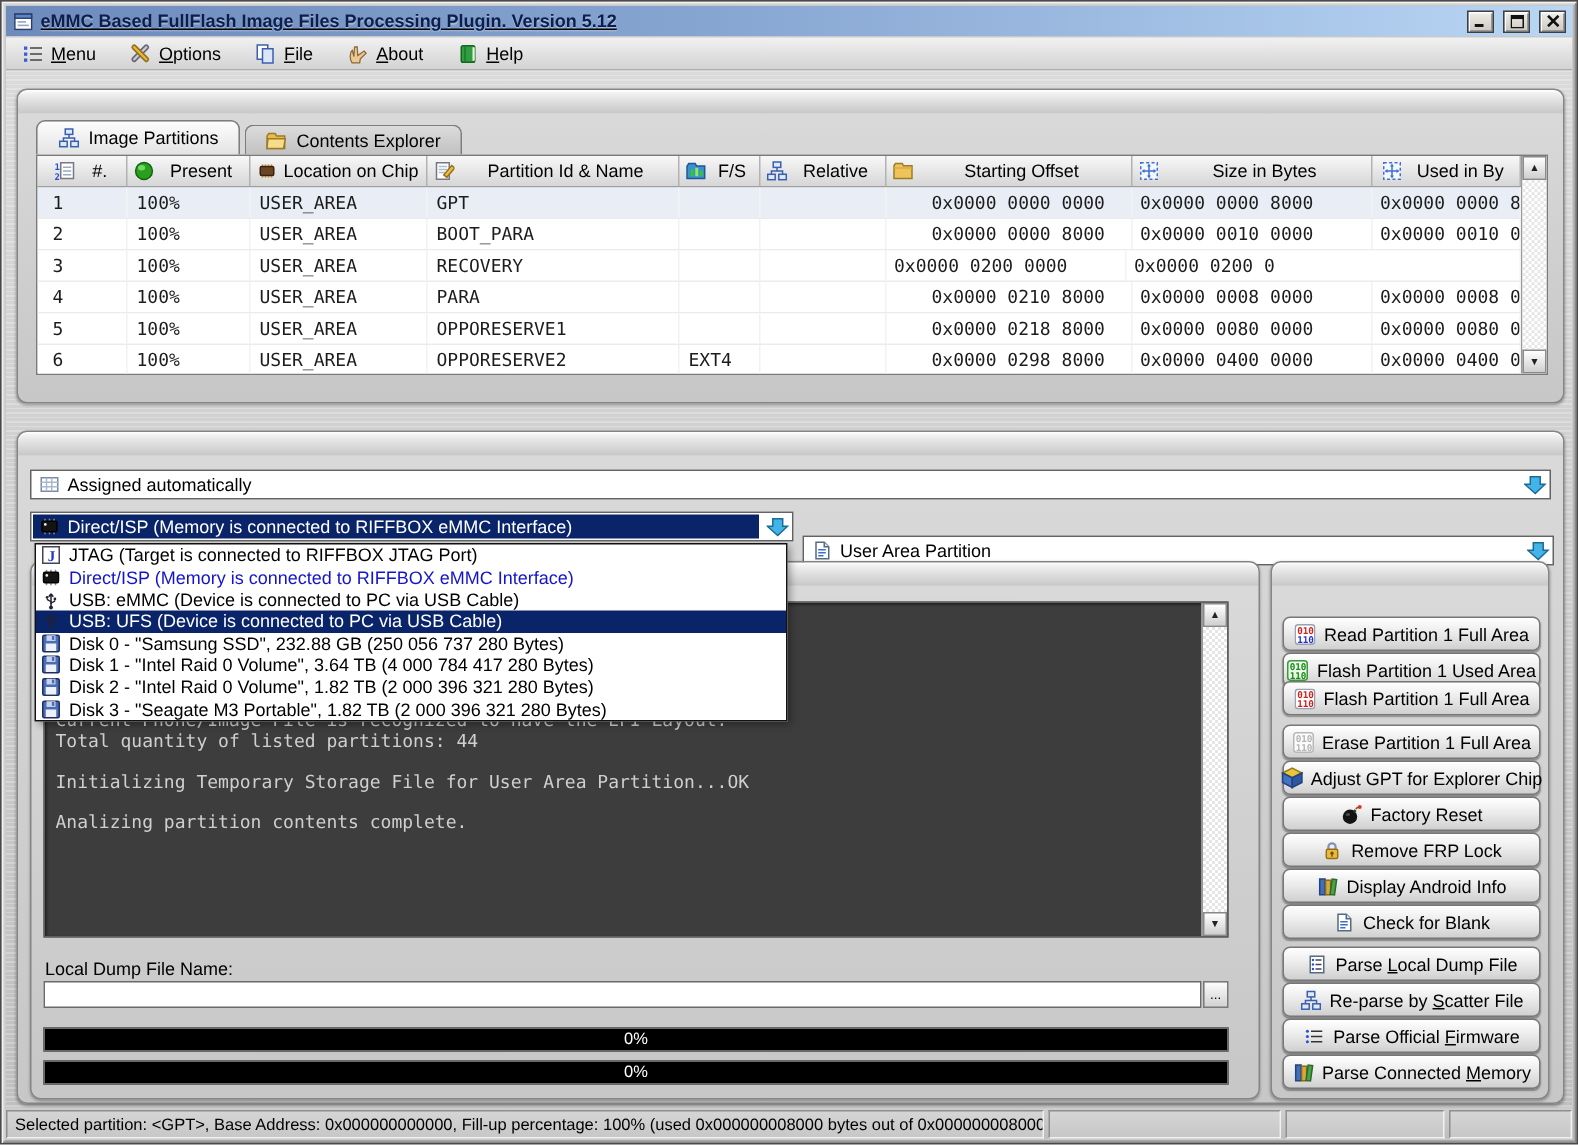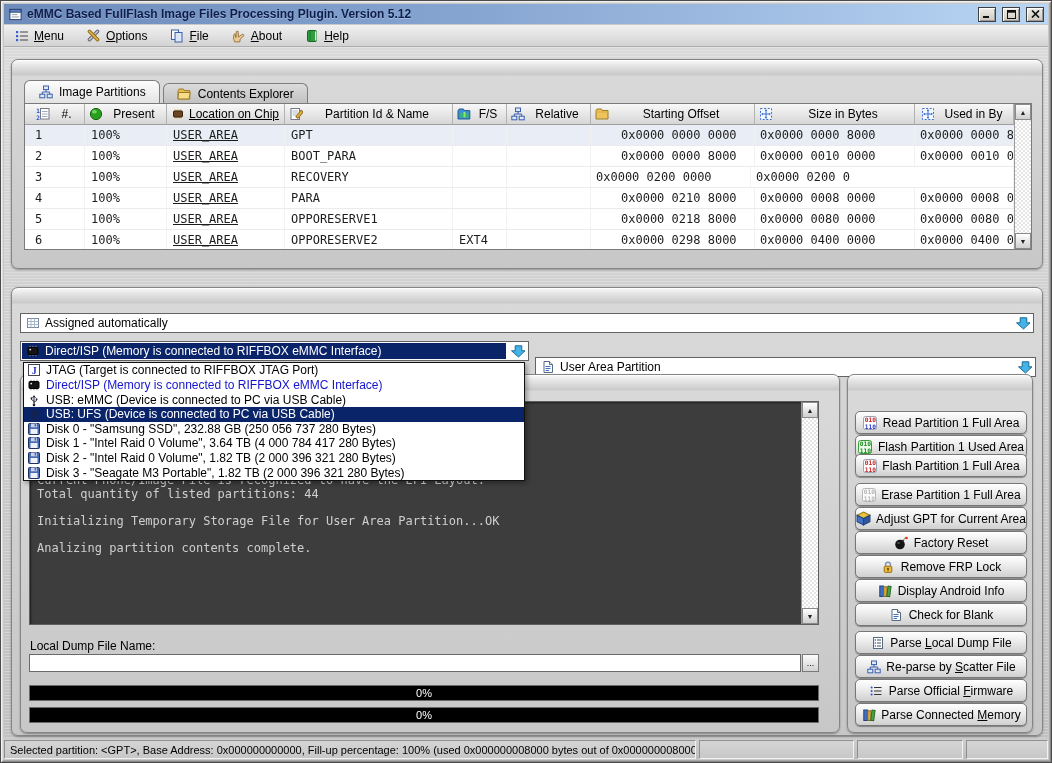--- a/index.html
+++ b/index.html
@@ -4,21 +4,21 @@
 <style>
   *{margin:0;padding:0;box-sizing:border-box;}
   html,body{width:1052px;height:763px;overflow:hidden;}
   body{font-family:"Liberation Sans",sans-serif;font-size:12px;color:#000;background:#b8b8b8;}
   .window{position:relative;width:1052px;height:763px;background:#c9c9c9;border:1px solid #4a4a4a;
     box-shadow:inset 1px 1px 0 #f2f2f2, inset -1px -1px 0 #8a8a8a, inset 2px 2px 0 #dcdcdc, inset -2px -2px 0 #a8a8a8;overflow:hidden;}
   .body-bg{position:absolute;left:3px;right:3px;top:46px;bottom:24px;
     background-image:repeating-linear-gradient(180deg, rgba(255,255,255,.25) 0 1px, rgba(0,0,0,0) 1px 3px),linear-gradient(180deg,#dadada,#c0c0c0);}
   
   .titlebar{position:absolute;left:3px;top:3px;right:3px;height:20px;display:flex;align-items:center;gap:4px;padding:0 4px;
-    background:linear-gradient(90deg,#6d8bbb 0%,#86a5d1 45%,#b9d6f4 100%);}
+    background:linear-gradient(90deg,#6d8bbb 0%,#86a5d1 45%,#b9d6f4 100%);text-decoration:underline;}
   .title{flex:1;font-weight:bold;font-size:12px;color:#0d1e4d;white-space:nowrap;overflow:hidden;text-shadow:0 1px 0 rgba(255,255,255,.3);}
   .winbtn{width:18px;height:15px;margin-left:2px;background:linear-gradient(#f0eee9,#ccc8bf);border:1px solid #3f3f3f;
     box-shadow:inset 1px 1px 0 #fff, inset -1px -1px 0 #999;display:flex;align-items:center;justify-content:center;padding:0;cursor:default;}
   
   .menubar{position:absolute;left:3px;top:24px;right:3px;height:22px;background:linear-gradient(#f1f1f1,#d3d3d3);
     border-bottom:1px solid #adadad;display:flex;align-items:center;gap:22px;padding:0 10px;}
   .mi{display:flex;align-items:center;gap:5px;cursor:default;}
   
   .gb{position:absolute;border:1px solid #858585;border-radius:7px;
     background:linear-gradient(180deg,#fafafa 0px,#e7e7e7 5px,#c9c9c9 15px,#d9d9d9 16px,#cecece 60%,#c7c7c7 100%);
@@ -34,21 +34,21 @@
   .tab.active{height:23px;background:linear-gradient(#fdfdfd,#e3e3e3);position:relative;z-index:2;}
   
   .tableWrap{position:absolute;left:12px;top:43px;width:1008px;height:147px;border:1px solid #7a7a7a;background:#fff;overflow:hidden;}
   .thead{display:flex;height:21px;margin-right:17px;background:linear-gradient(#f8f8f8,#d6d6d6);border-bottom:1px solid #9f9f9f;}
   .th{display:flex;align-items:center;gap:2px;padding:0 3px;border-right:1px solid #b2b2b2;overflow:hidden;white-space:nowrap;cursor:default;}
   .th .hl{flex:1;text-align:center;overflow:hidden;}
   .tbody{margin-right:17px;}
   .tr{display:flex;height:21px;border-bottom:1px solid #ebebeb;font-family:"DejaVu Sans Mono",monospace;font-size:12px;color:#1c1c1c;background:#fff;}
   .tr.sel{background:#e9eef6;}
   .td{overflow:hidden;white-space:nowrap;display:flex;align-items:center;border-right:1px solid #f2f2f2;padding-left:6px;}
-  .cw0{width:60px;padding-left:10px;}.cw1{width:82px;}.cw2{width:118px;text-decoration:underline;}.cw3{width:168px;}.cw4{width:54px;}
+  .cw0{width:60px;padding-left:10px;}.cw1{width:82px;}.cw2{width:118px;}.cw3{width:168px;}.cw4{width:54px;}
   .cw5{width:84px;}.cw6{width:164px;padding-left:30px;}.cw7{width:160px;padding-left:5px;}.cw8{flex:1;padding-left:5px;}
   .th.cw6,.th.cw7{padding-left:3px;}
   
   .vsb{position:absolute;top:0;right:0;bottom:0;width:17px;border-left:1px solid #9a9a9a;background:#eee;}
   .sbBtn{position:absolute;left:0;width:16px;height:16px;background:linear-gradient(#fff,#cfcfcf);border:1px solid #8a8a8a;
     display:flex;align-items:center;justify-content:center;font-size:7px;color:#222;cursor:default;}
   .sbUp{top:0;}.sbDn{bottom:0;}
   .sbTrack{position:absolute;left:0;top:16px;bottom:16px;width:16px;background-color:#fff;
     background-image:linear-gradient(45deg,#e5e5e5 25%,transparent 25%,transparent 75%,#e5e5e5 75%),
                      linear-gradient(45deg,#e5e5e5 25%,transparent 25%,transparent 75%,#e5e5e5 75%);
@@ -481,21 +481,21 @@
           <span>Erase Partition 1 Full Area</span>
         </button>
         <button class="act" style="top:132px">
           <span class="ic">
             <svg width="15" height="15" viewBox="0 0 14 14">
               <polygon points="7,1 13,4 7,7 1,4" fill="#e8c53a" stroke="#9a7a1a"></polygon>
               <polygon points="1,4 7,7 7,13 1,10" fill="#4472c4" stroke="#24437e"></polygon>
               <polygon points="13,4 7,7 7,13 13,10" fill="#2f569e" stroke="#24437e"></polygon>
             </svg>
           </span>
-          <span>Adjust GPT for Current Area</span>
+          <span>Adjust GPT for Explorer Chip</span>
         </button>
         <button class="act" style="top:156px">
           <span class="ic">
             <svg width="14" height="14" viewBox="0 0 14 14">
               <circle cx="6" cy="8.5" r="4.8" fill="#141414"></circle>
               <ellipse cx="4.6" cy="7" rx="1.5" ry="1" fill="#4a4a4a"></ellipse>
               <rect x="8.2" y="3.8" width="1.8" height="1.8" fill="#333" transform="rotate(45 9.1 4.7)"></rect>
               <path d="M9.9 3.4 C10.6 2.2 11.4 2 12.2 2.2" stroke="#7a5a2a" fill="none"></path>
               <circle cx="12.5" cy="2" r="1.3" fill="#e03020"></circle>
             </svg>

